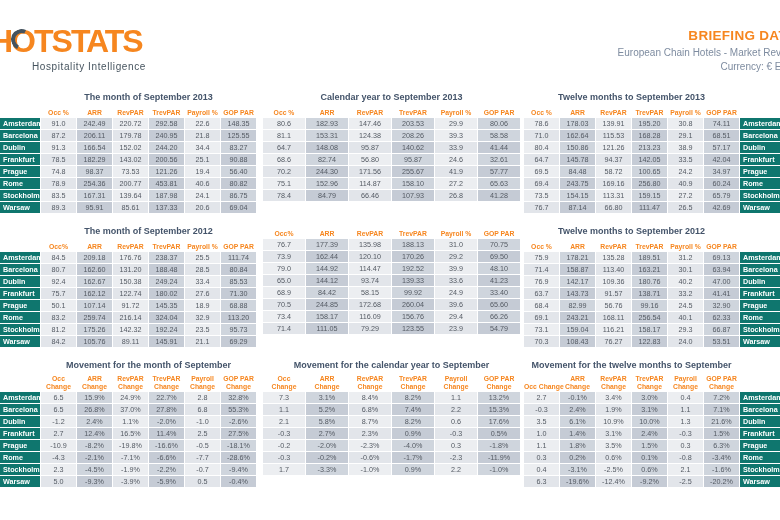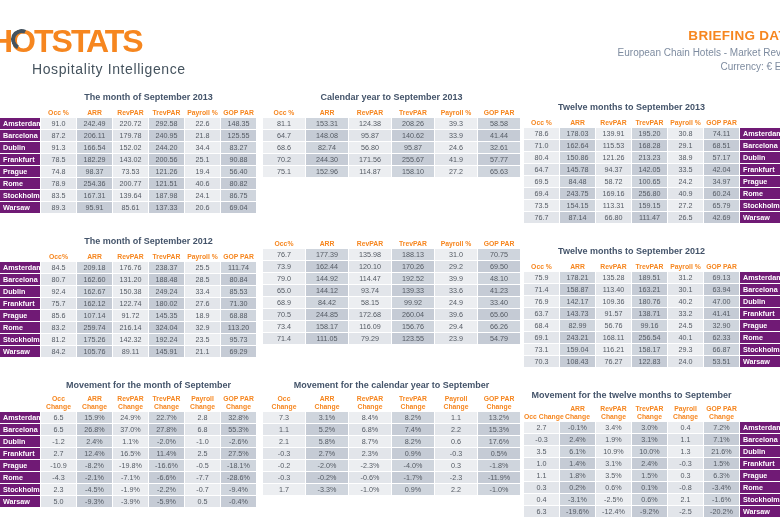--- a/index.html
+++ b/index.html
@@ -6,54 +6,54 @@
   html,body { width:780px; height:520px; }
   body { font-family:"Liberation Sans", sans-serif; background:#ffffff; }
   .page { position:relative; width:780px; height:520px; overflow:hidden; background:#fff; }
 
   
   .logo { position:absolute; left:-10px; top:24px; }
   .brand { font-size:32px; font-weight:bold; color:#F6861F; letter-spacing:-2px; position:relative; line-height:34px; }
   .logo-arc { position:absolute; left:21px; top:5px; width:21px; height:21px; border-radius:50%;
               border:4px solid transparent; border-top-color:#45535E; border-left-color:#45535E;
               transform:rotate(-20deg); }
-  .tagline { font-size:14px; color:#45535E; letter-spacing:0.6px; margin:3px 0 0 42px; }
+  .tagline { font-size:10px; color:#45535E; letter-spacing:0.6px; margin:3px 0 0 42px; }
 
   
   .doc-head { position:absolute; top:28px; right:-16px; text-align:right; }
   .doc-title { font-size:13.5px; font-weight:bold; color:#F6861F; letter-spacing:0.3px; }
   .doc-sub { font-size:10px; color:#7E8CA0; margin-top:4px; }
   .doc-cur { font-size:10px; color:#7E8CA0; margin-top:3px; }
 
   
   #tables-root { position:absolute; top:92px; left:0; width:780px; }
   .band { display:flex; margin-bottom:12px; }
   .tbl { width:260px; display:flex; flex-direction:column; }
   .side-left  { align-items:flex-start; }
   .side-none  { align-items:flex-end; }
   .side-right { align-items:flex-end; }
 
   .t-title { font-size:9px; font-weight:bold; color:#44546A; text-align:center; line-height:11px; margin-bottom:2px; width:256px; }
   .side-left  .t-title { padding-left:41px; }
-  .side-right .t-title { padding-right:41px;margin-top:10px; }
+  .side-right .t-title { padding-right:41px; }
   .side-none  .t-title { width:257px; padding:0; }
 
   .t-head { display:flex; gap:1px; margin-bottom:1px; }
   .h-cell { width:35px; color:#F6861F; font-weight:bold; font-size:6.8px; text-align:center;
             display:flex; flex-direction:column; justify-content:flex-end; overflow:visible; }
   .side-none .h-cell { width:42px; }
   .h-line { line-height:8px; white-space:nowrap; }
   .std .h-cell { height:12px; }
   .mov .h-cell { height:18px; }
   .city-spacer { width:40px; }
 
   .t-row { display:flex; gap:1px; margin-bottom:1px; }
   .cell { width:35px; line-height:11px; height:11px; font-size:7.2px; text-align:center; color:#545A63; }
   .side-none .cell { width:42px; }
-  .city { width:40px; background:#701a75; color:#fff; font-weight:bold; font-size:7.2px;
+  .city { width:40px; background:#0f766e; color:#fff; font-weight:bold; font-size:7.2px;
           line-height:11px; height:11px; padding-left:3px; overflow:hidden; white-space:nowrap; }
   .r-even .light { background:#ECEEF1; }
   .r-even .dark  { background:#CFD5DD; }
   .r-odd  .light { background:#E2E5EA; }
   .r-odd  .dark  { background:#C5CBD5; }
 </style>
 </head>
 <body>
 
 <div class="page">
@@ -140,21 +140,21 @@
             <div class="cell light">73.53</div>
             <div class="cell dark">121.26</div>
             <div class="cell light">19.4</div>
             <div class="cell dark">56.40</div>
           </div>
           <div class="t-row r-odd">
             <div class="city">Rome</div>
             <div class="cell light">78.9</div>
             <div class="cell dark">254.36</div>
             <div class="cell light">200.77</div>
-            <div class="cell dark">121.51</div>
+            <div class="cell dark">453.81</div>
             <div class="cell light">40.6</div>
             <div class="cell dark">80.82</div>
           </div>
           <div class="t-row r-even">
             <div class="city">Stockholm</div>
             <div class="cell light">83.5</div>
             <div class="cell dark">167.31</div>
             <div class="cell light">139.64</div>
             <div class="cell dark">187.98</div>
             <div class="cell light">24.1</div>
@@ -186,20 +186,28 @@
               <div class="h-line">TrevPAR</div>
             </div>
             <div class="h-cell">
               <div class="h-line">Payroll %</div>
             </div>
             <div class="h-cell">
               <div class="h-line">GOP PAR</div>
             </div>
           </div>
           <div class="t-row r-even">
+            <div class="cell light">80.6</div>
+            <div class="cell dark">182.93</div>
+            <div class="cell light">147.46</div>
+            <div class="cell dark">203.53</div>
+            <div class="cell light">29.9</div>
+            <div class="cell dark">80.06</div>
+          </div>
+          <div class="t-row r-even">
             <div class="cell light">81.1</div>
             <div class="cell dark">153.31</div>
             <div class="cell light">124.38</div>
             <div class="cell dark">208.26</div>
             <div class="cell light">39.3</div>
             <div class="cell dark">58.58</div>
           </div>
           <div class="t-row r-odd">
             <div class="cell light">64.7</div>
             <div class="cell dark">148.08</div>
@@ -224,20 +232,28 @@
             <div class="cell light">41.9</div>
             <div class="cell dark">57.77</div>
           </div>
           <div class="t-row r-even">
             <div class="cell light">75.1</div>
             <div class="cell dark">152.96</div>
             <div class="cell light">114.87</div>
             <div class="cell dark">158.10</div>
             <div class="cell light">27.2</div>
             <div class="cell dark">65.63</div>
+          </div>
+          <div class="t-row r-odd">
+            <div class="cell light">78.4</div>
+            <div class="cell dark">84.79</div>
+            <div class="cell light">66.46</div>
+            <div class="cell dark">107.93</div>
+            <div class="cell light">26.8</div>
+            <div class="cell dark">41.28</div>
           </div>
         </div>
         <div class="tbl side-right std">
           <div class="t-title">Twelve months to September 2013</div>
           <div class="t-head">
             <div class="h-cell">
               <div class="h-line">Occ %</div>
             </div>
             <div class="h-cell">
               <div class="h-line">ARR</div>
@@ -385,21 +401,21 @@
             <div class="city">Frankfurt</div>
             <div class="cell light">75.7</div>
             <div class="cell dark">162.12</div>
             <div class="cell light">122.74</div>
             <div class="cell dark">180.02</div>
             <div class="cell light">27.6</div>
             <div class="cell dark">71.30</div>
           </div>
           <div class="t-row r-even">
             <div class="city">Prague</div>
-            <div class="cell light">85.6</div>
+            <div class="cell light">50.1</div>
             <div class="cell dark">107.14</div>
             <div class="cell light">91.72</div>
             <div class="cell dark">145.35</div>
             <div class="cell light">18.9</div>
             <div class="cell dark">68.88</div>
           </div>
           <div class="t-row r-odd">
             <div class="city">Rome</div>
             <div class="cell light">83.2</div>
             <div class="cell dark">259.74</div>

